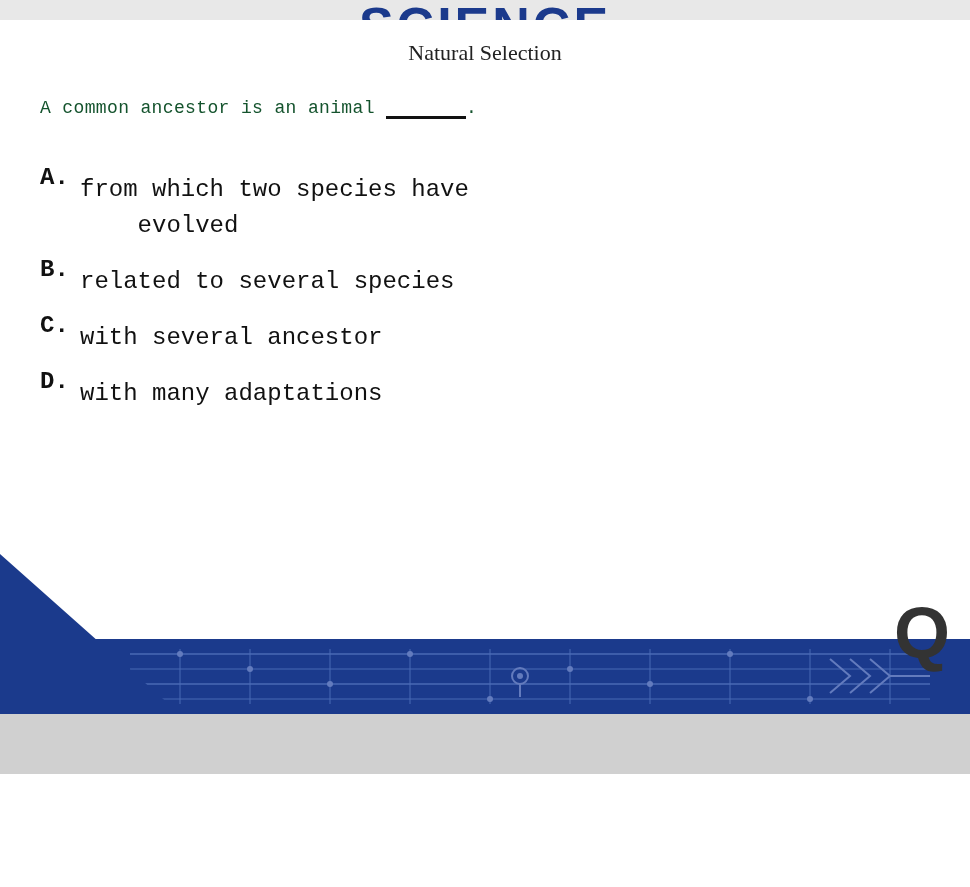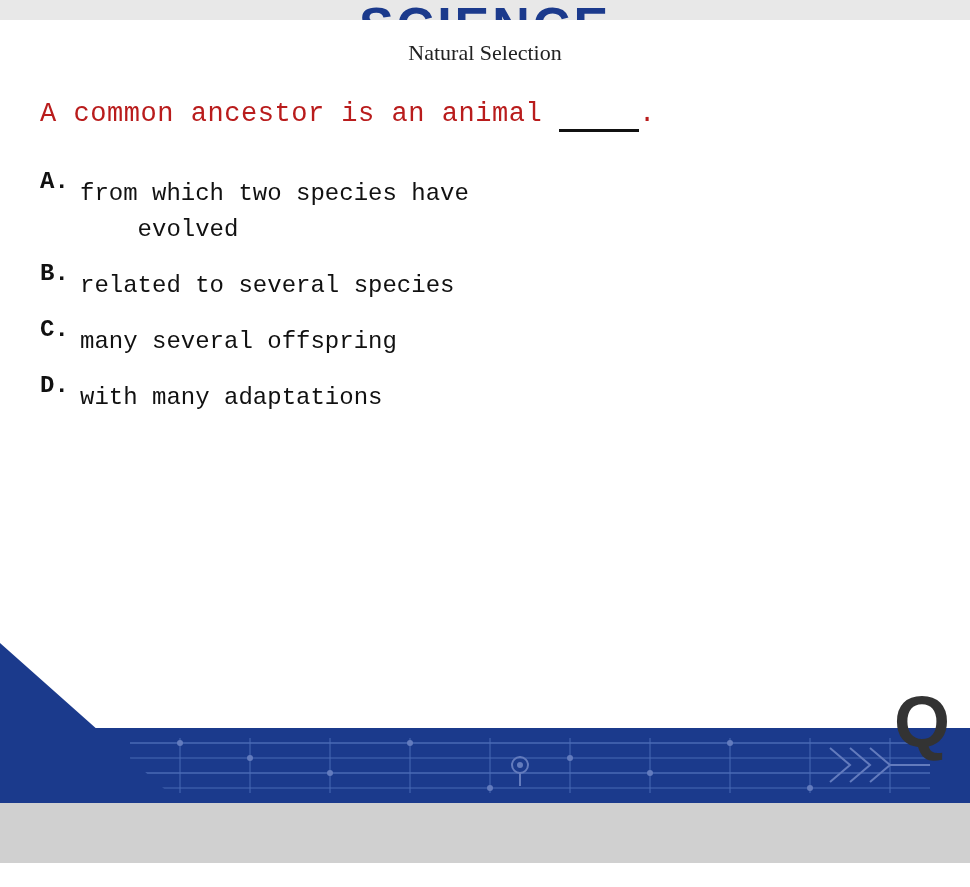--- a/index.html
+++ b/index.html
@@ -12,21 +12,21 @@
       width: 970px;
       height: 887px;
       background: #ffffff;
       font-family: 'Courier New', Courier, monospace;
       overflow: hidden;
       position: relative;
     }
 
     .page-wrapper {
       width: 970px;
-      height: 863px;
+      height: 774px;
       position: relative;
       background: #ffffff;
     }
 
     
     .main-content {
       position: absolute;
       top: 20px;
       left: 0;
       right: 0;
@@ -40,23 +40,23 @@
       font-family: 'Georgia', serif;
       font-size: 22px;
       color: #222;
       margin-bottom: 30px;
       font-weight: normal;
       font-style: normal;
     }
 
     .question-text {
       font-family: 'Courier New', Courier, monospace;
-      font-size: 27px;
-      color: #b91c1c;
-      margin-bottom: 30px;
+      font-size: 18px;
+      color: #14532d;
+      margin-bottom: 39px;
       letter-spacing: 0.02em;
       line-height: 1.4;
     }
 
     .blank {
       display: inline-block;
       border-bottom: 3px solid #111;
       width: 80px;
       vertical-align: bottom;
       margin-bottom: 2px;
@@ -198,21 +198,21 @@
       <li class="option-item">
         <span class="option-label">A.</span>
         <span class="option-text">from which two species have<br>&nbsp;&nbsp;&nbsp;&nbsp;evolved</span>
       </li>
       <li class="option-item">
         <span class="option-label">B.</span>
         <span class="option-text">related to several species</span>
       </li>
       <li class="option-item">
         <span class="option-label">C.</span>
-        <span class="option-text">many several offspring</span>
+        <span class="option-text">with several ancestor</span>
       </li>
       <li class="option-item">
         <span class="option-label">D.</span>
         <span class="option-text">with many adaptations</span>
       </li>
     </ul>
 
   </div>
 
   <div class="bottom-section">

